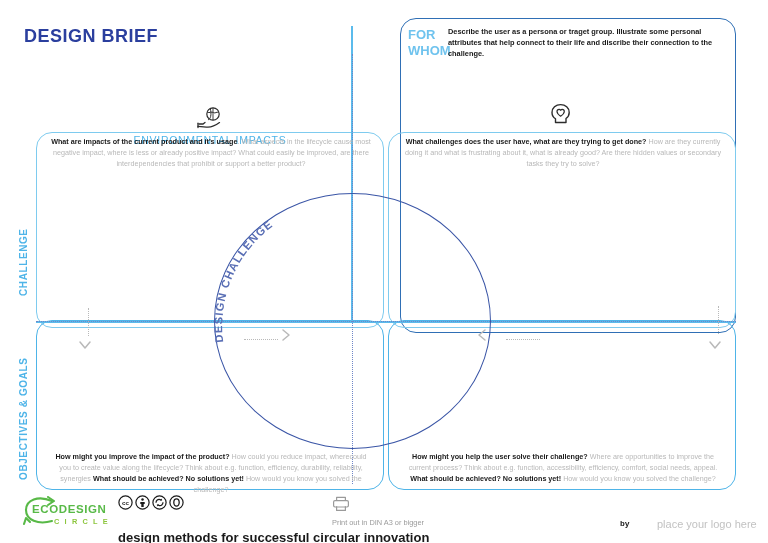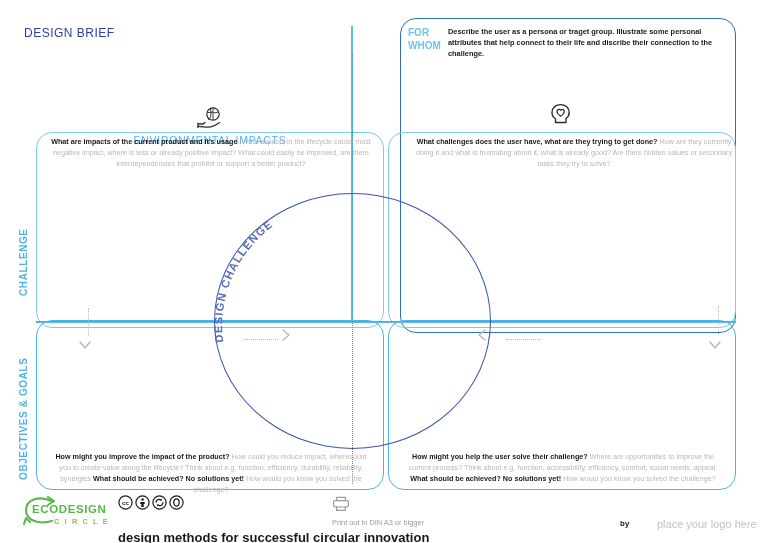--- a/index.html
+++ b/index.html
@@ -12,22 +12,22 @@
   #page {
     position: relative;
     width: 768px; height: 543px;
     background: #fff;
   }
 
   
   #title {
     position: absolute;
     left: 24px; top: 26px;
-    font-size: 12px;
-    font-weight: normal;
+    font-size: 18px;
+    font-weight: bold;
     letter-spacing: 0.5px;
     color: #2b3f9e;
   }
 
   
   .side-label {
     position: absolute;
     color: #4eb4e8;
     font-size: 10px;
     font-weight: bold;
@@ -150,36 +150,36 @@
   
   .prompt {
     position: absolute;
     font-size: 7.2px;
     line-height: 1.52;
     color: #b8b8b8;
     text-align: center;
   }
   .prompt b { color: #1a1a1a; font-weight: bold; }
   #prompt-env { left: 14px; top: 119px; width: 322px; }
-  #prompt-user { left: 377px; top: 119px; width: 322px; }
+  #prompt-user { left: 366px; top: 119px; width: 322px; }
   #prompt-obj { left: 14px; top: 434px; width: 322px; }
   #prompt-obj2 { left: 366px; top: 434px; width: 322px; }
 
   
   #forwhom-wrap {
     position: absolute;
     left: 372px; top: 9px;
     width: 320px;
     display: flex;
     gap: 6px;
     align-items: flex-start;
   }
   #forwhom-label {
     color: #6fc3ee;
-    font-size: 10px;
+    font-size: 13px;
     font-weight: bold;
     line-height: 1.25;
     width: 34px;
     flex: none;
     text-align: left;
   }
   #forwhom-text {
     font-size: 7.4px;
     line-height: 1.46;
     color: #1a1a1a;

